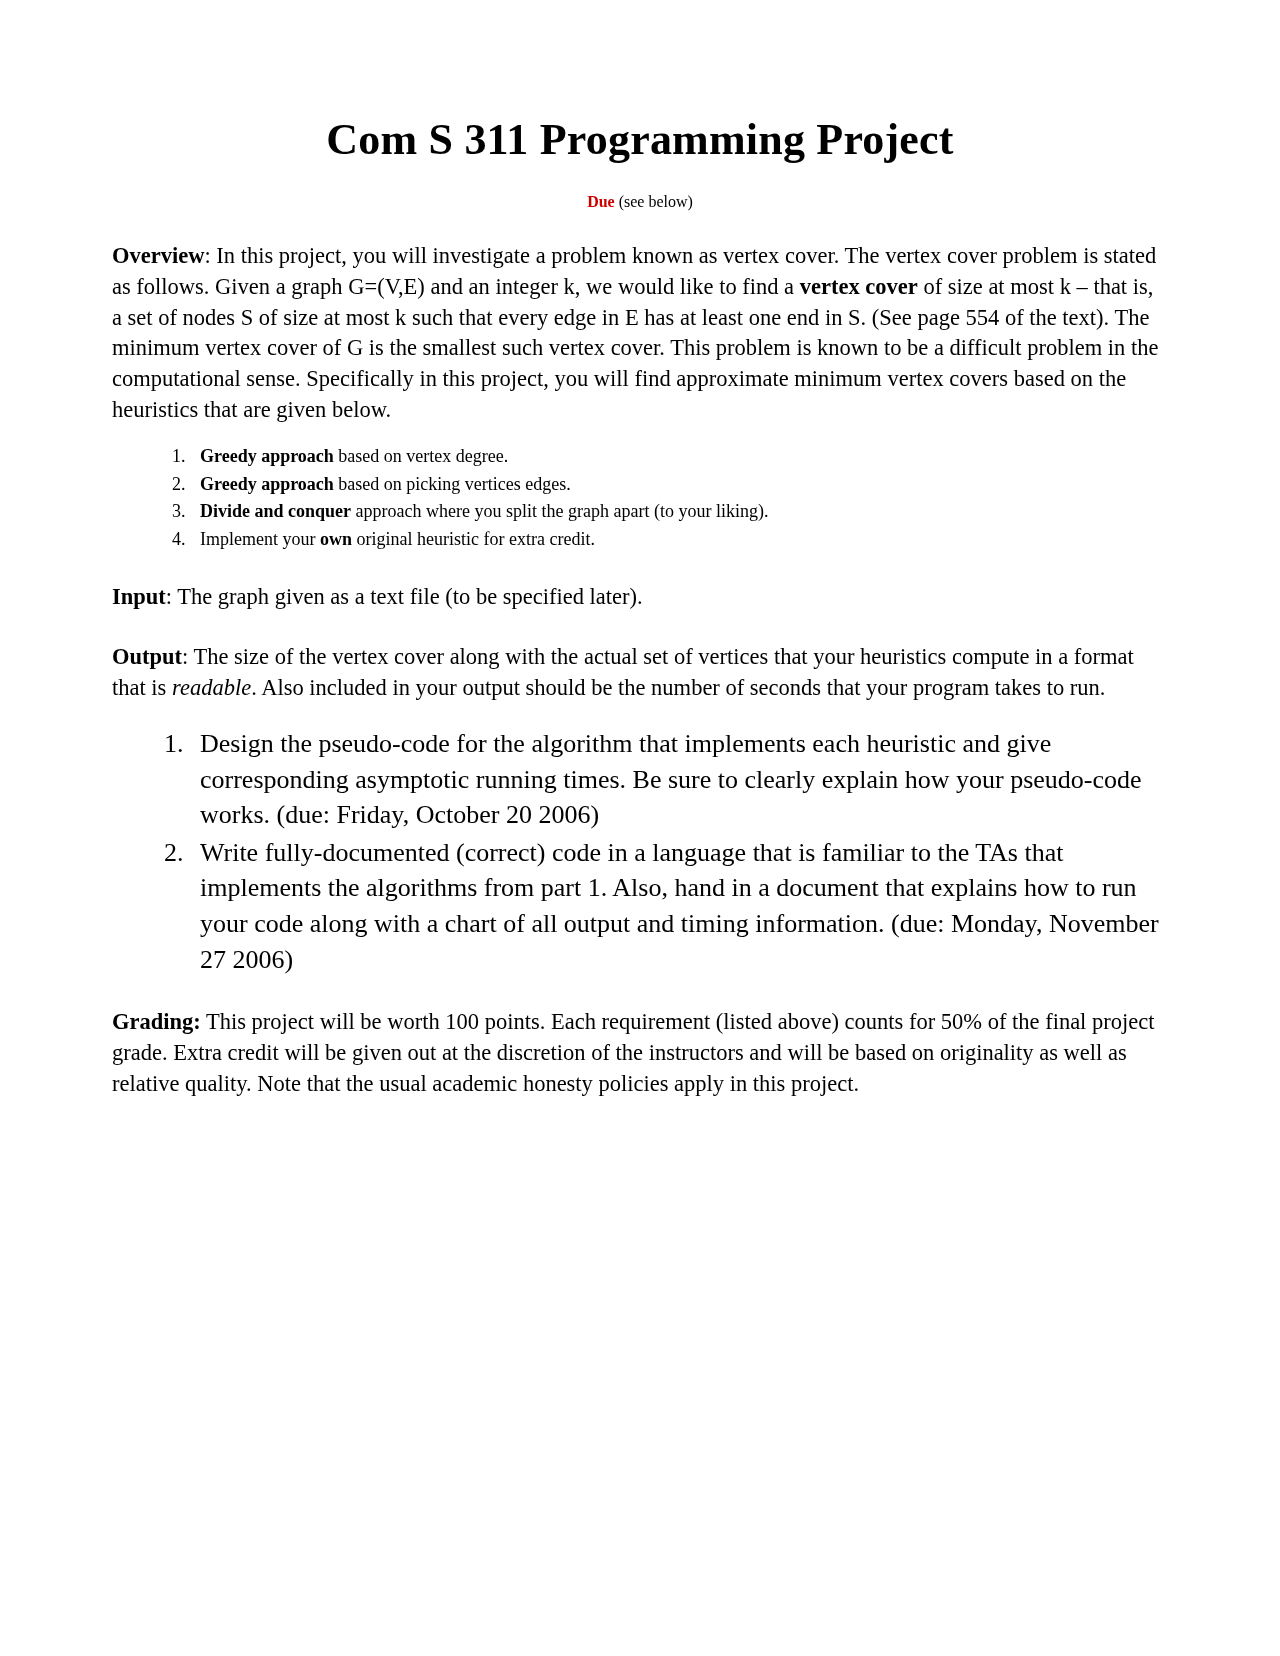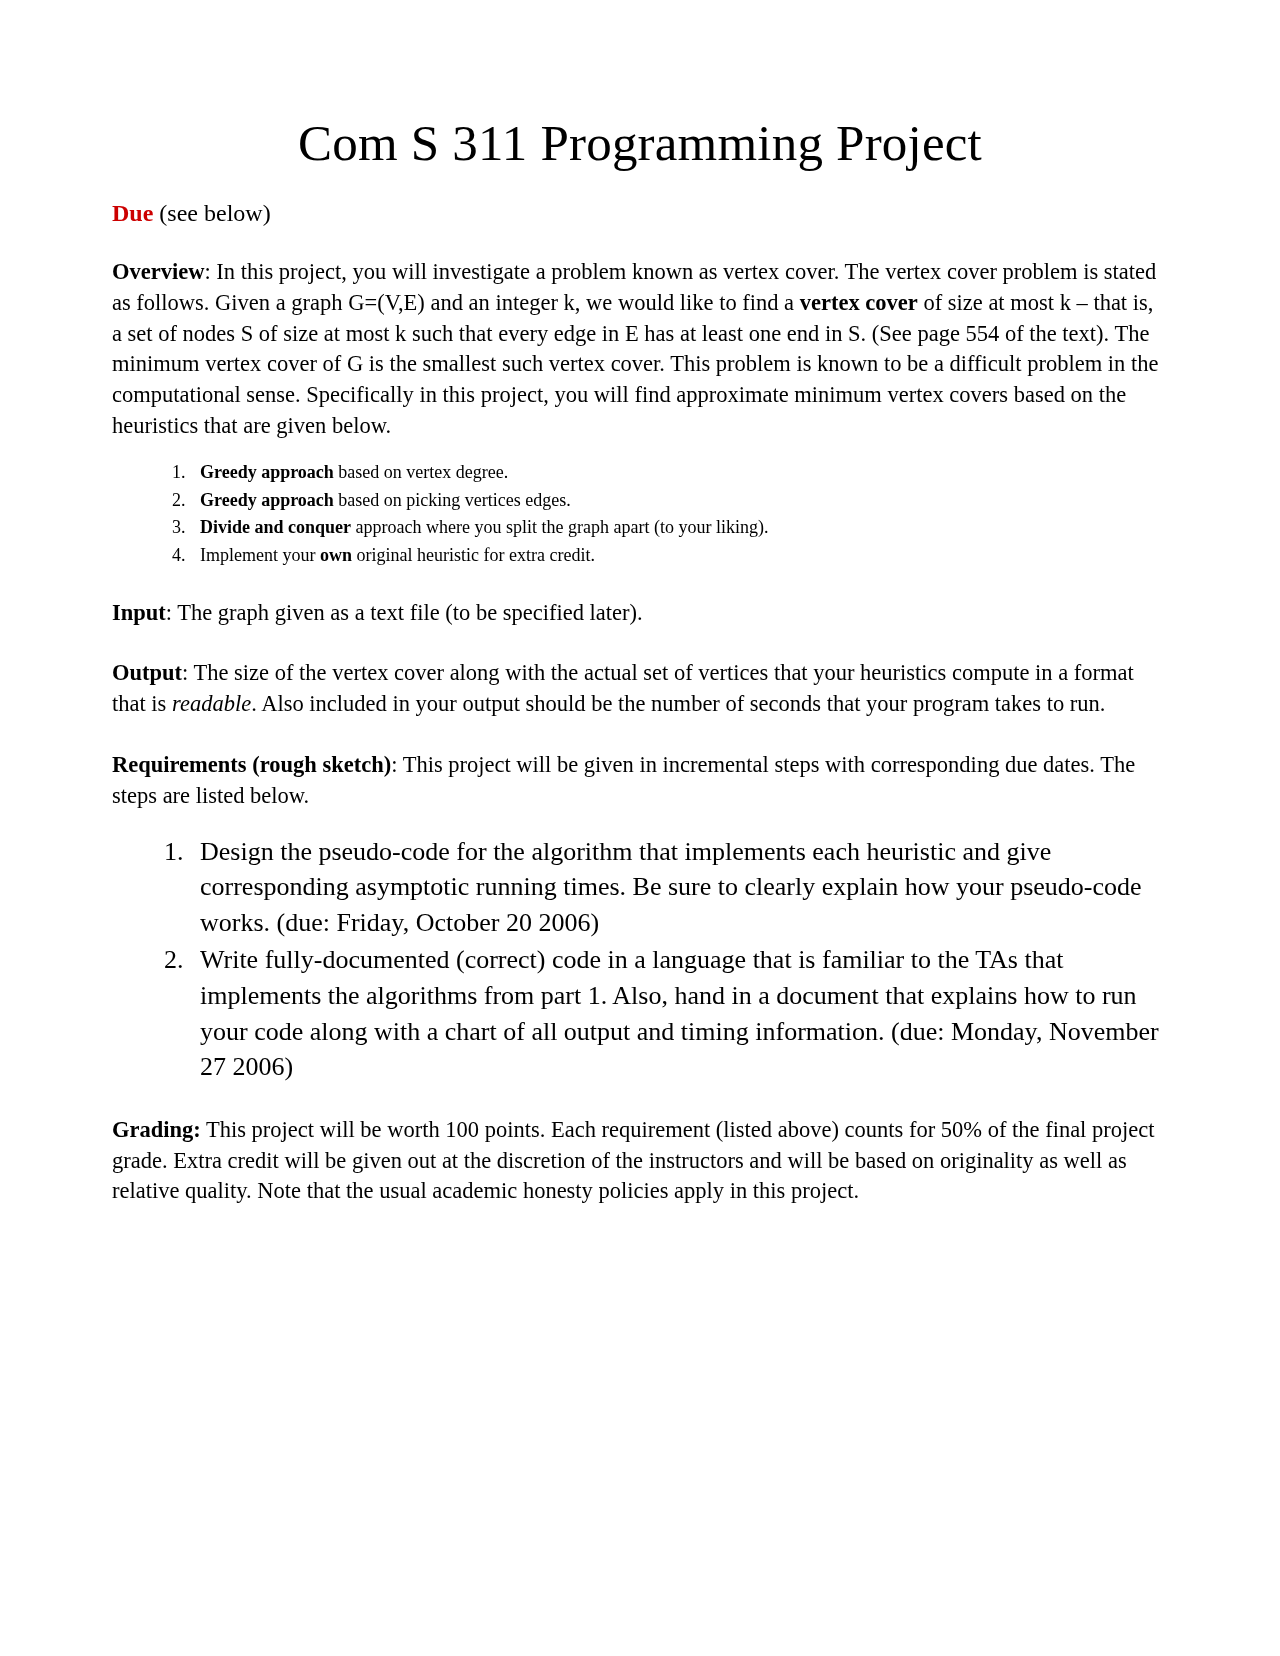--- a/index.html
+++ b/index.html
@@ -15,29 +15,29 @@
   }
   .page {
     width: 1280px;
     min-height: 1656px;
     box-sizing: border-box;
     padding: 96px 112px 60px 112px;
     background: #ffffff;
   }
   h1.doc-title {
     font-family: "Liberation Serif", serif;
-    font-size: 51px;
-    font-weight: normal;
+    font-size: 44px;
+    font-weight: bold;
     text-align: center;
     margin: 18px 0 0 0;
     letter-spacing: 0.2px;
   }
   .due-line {
-    text-align: left;
-    font-size: 24px;
+    text-align: center;
+    font-size: 16px;
     margin: 28px 0 0 0;
   }
   .due-word {
     color: #cc0000;
     font-weight: bold;
   }
   p.body-para {
     font-size: 22.5px;
     line-height: 1.37;
     margin: 30px 0 0 0;
@@ -102,23 +102,20 @@
   </ol>
 
   <p class="body-para">
     <b class="lead-label">Input</b><span>: The graph given as a text file (to be specified later).</span>
   </p>
 
   <p class="body-para">
     <b class="lead-label">Output</b><span>: The size of the vertex cover along with the actual set of vertices that your heuristics compute in a format that is </span><i>readable</i><span>. Also included in your output should be the number of seconds that your program takes to run.</span>
   </p>
 
-  <p class="body-para">
-    <b class="lead-label">Requirements (rough sketch)</b><span>: This project will be given in incremental steps with corresponding due dates. The steps are listed below.</span>
-  </p>
 
   <ol class="req-list">
     <li>Design the pseudo-code for the algorithm that implements each heuristic and give corresponding asymptotic running times. Be sure to clearly explain how your pseudo-code works. (due: Friday, October 20 2006)</li>
     <li>Write fully-documented (correct) code in a language that is familiar to the TAs that implements the algorithms from part 1. Also, hand in a document that explains how to run your code along with a chart of all output and timing information. (due: Monday, November 27 2006)</li>
   </ol>
 
   <p class="body-para">
     <b class="lead-label">Grading:</b><span> This project will be worth 100 points. Each requirement (listed above) counts for 50% of the final project grade. Extra credit will be given out at the discretion of the instructors and will be based on originality as well as relative quality. Note that the usual academic honesty policies apply in this project.</span>
   </p>
 

